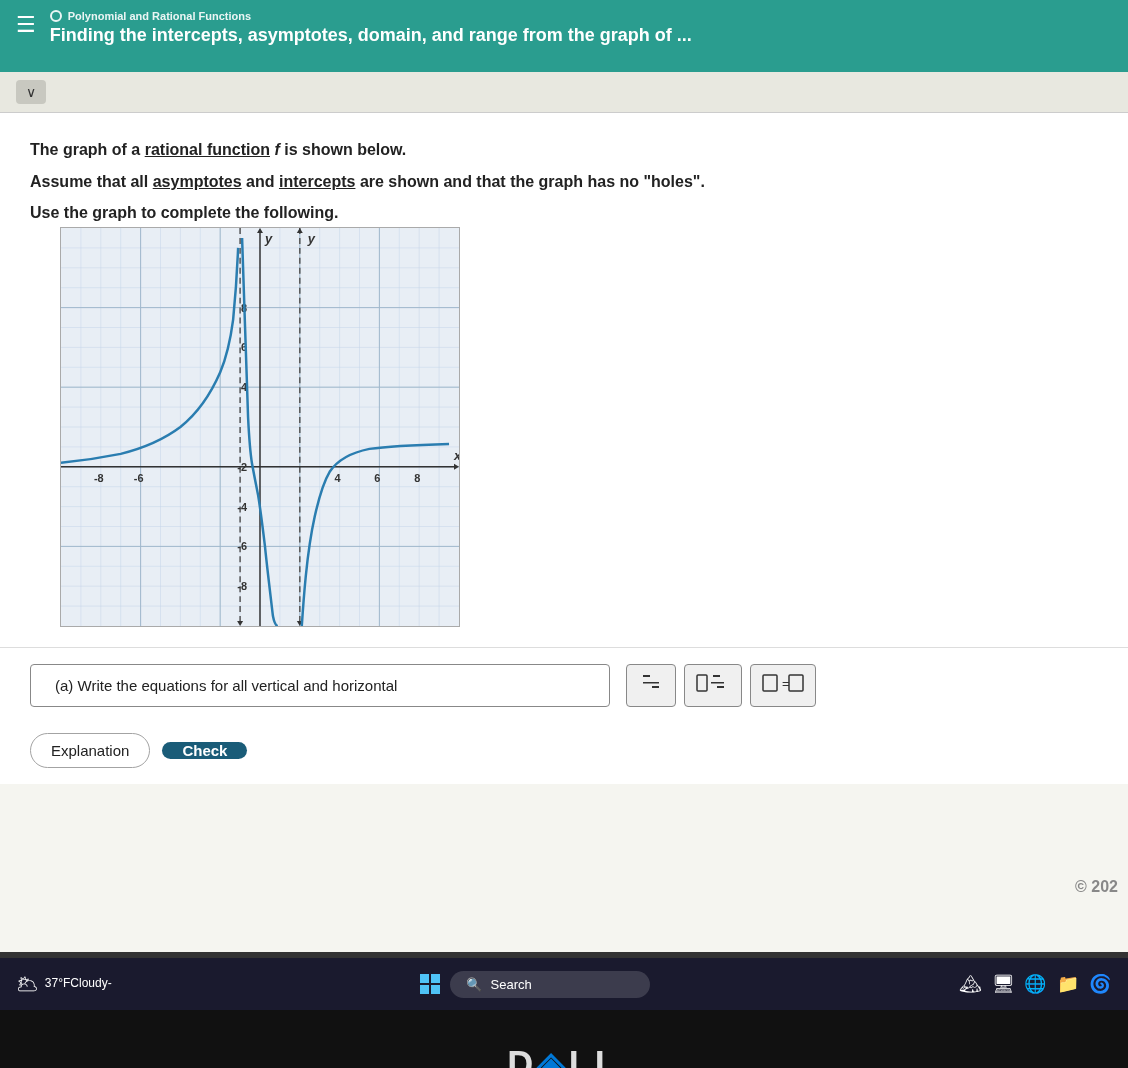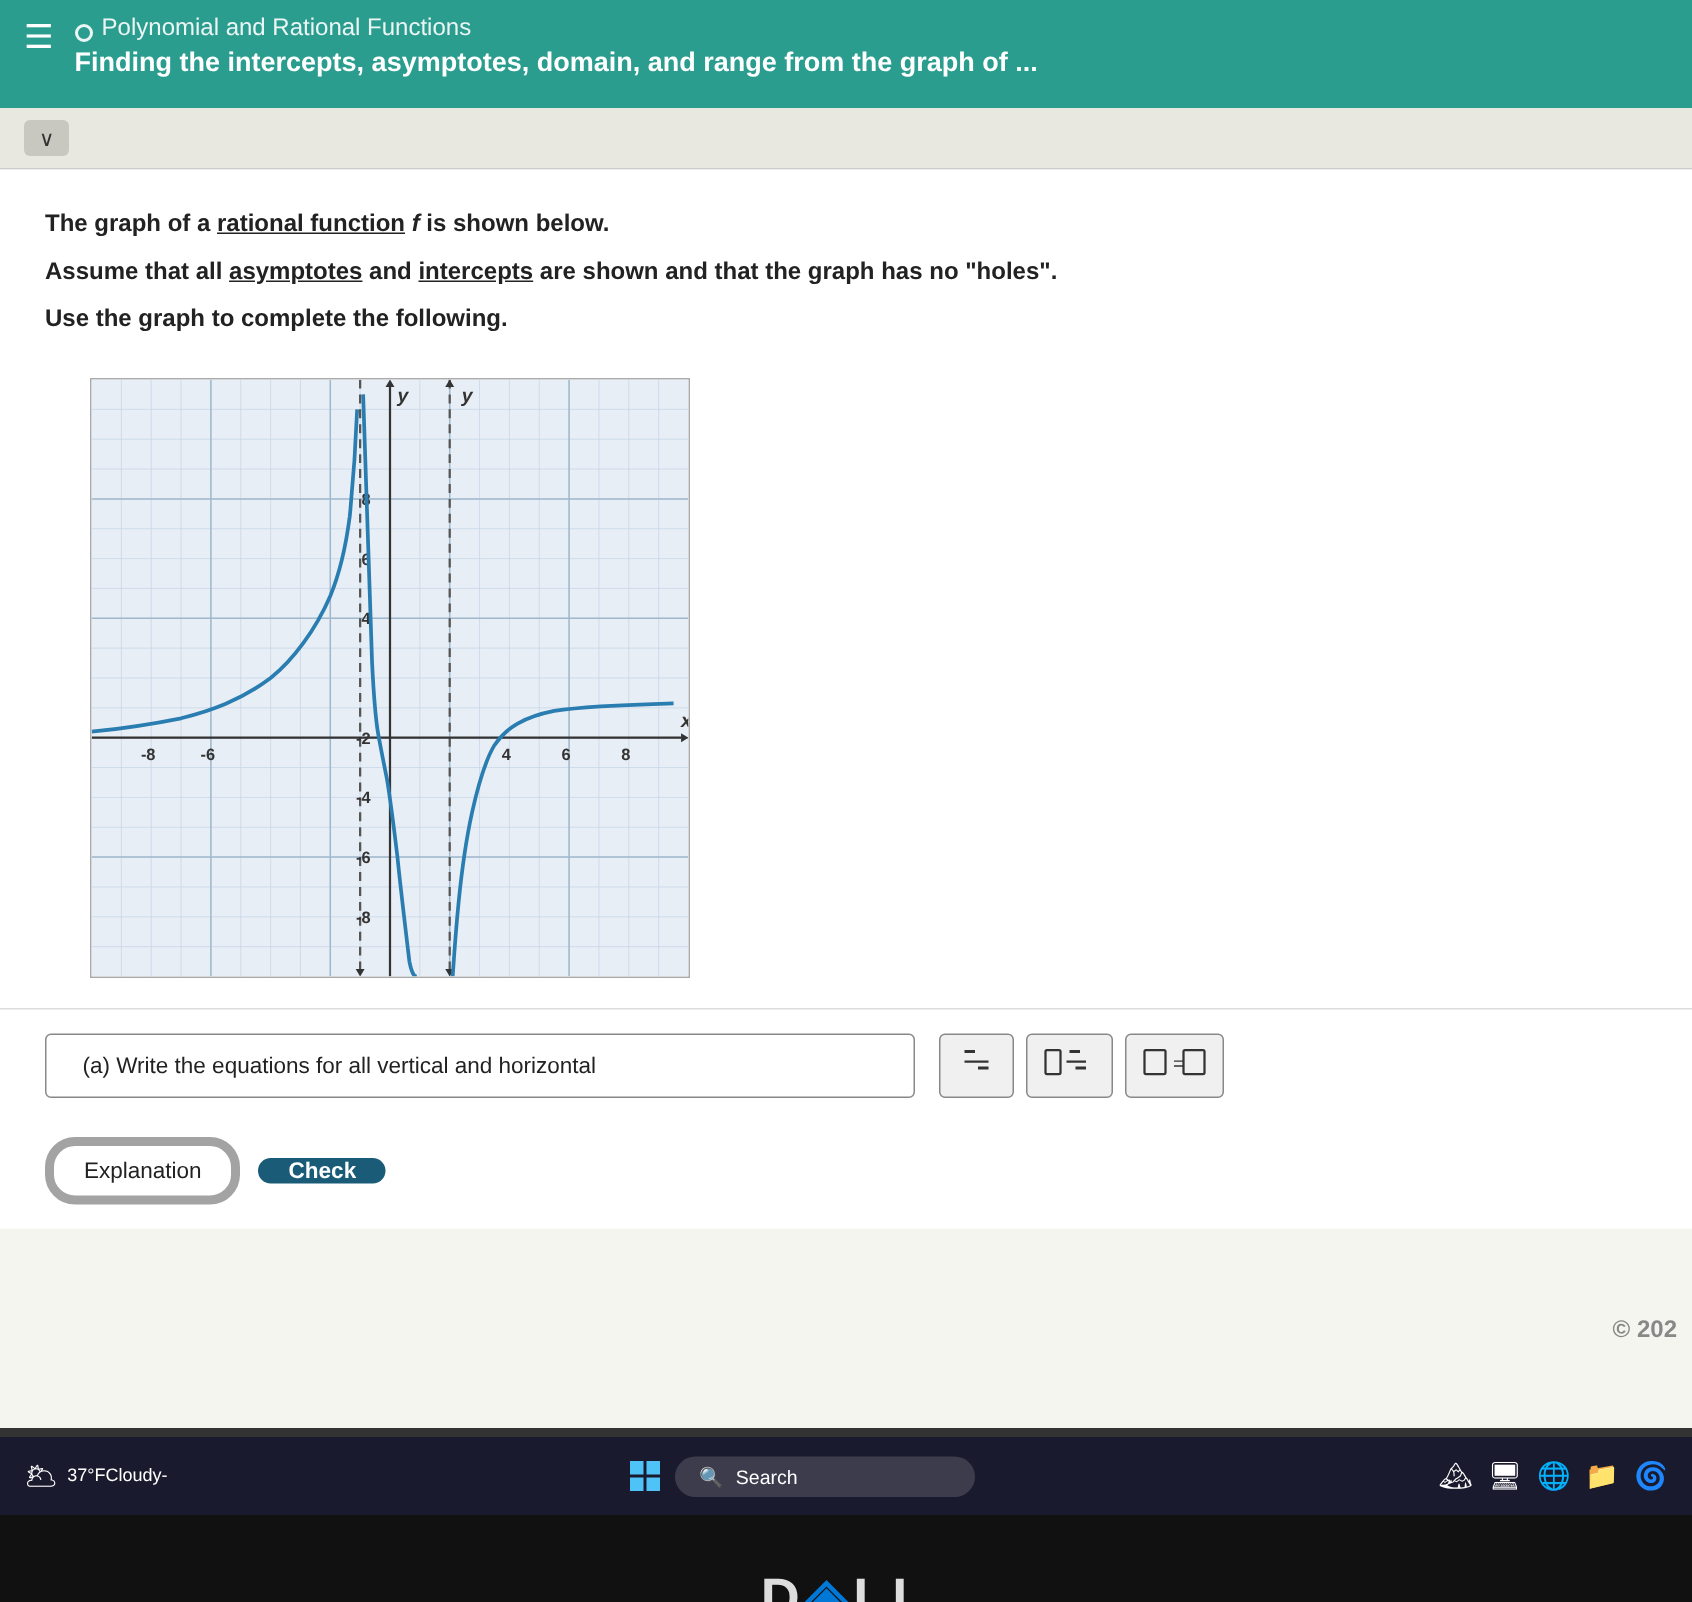--- a/index.html
+++ b/index.html
@@ -25,25 +25,25 @@
       color: white;
       font-size: 22px;
       margin-top: 2px;
       cursor: pointer;
       flex-shrink: 0;
     }
     .header-text {
       color: white;
     }
     .header-subtitle {
-      font-size: 16px;
-      font-weight: 400;
+      font-size: 11px;
+      font-weight: 700;
       opacity: 0.9;
       display: flex;
-      align-items: flex-end;
+      align-items: flex-start;
       gap: 6px;
     }
     .header-subtitle .circle-icon {
       width: 12px;
       height: 12px;
       border: 2px solid white;
       border-radius: 50%;
       display: inline-block;
       flex-shrink: 0;
     }
@@ -92,21 +92,21 @@
     .question-text .underline {
       text-decoration: underline;
     }
     .question-text .italic {
       font-style: italic;
     }
     .use-graph {
       font-size: 16px;
       color: #222;
       margin-top: 10px;
-      margin-bottom: 30px;
+      margin-bottom: 5px;
     }
 
     
     .graph-wrapper {
       display: flex;
       justify-content: flex-start;
       margin-left: 30px;
       margin-bottom: 0;
     }
     .graph-container {
@@ -162,21 +162,21 @@
 
     
     .bottom-buttons {
       background: white;
       padding: 10px 30px 16px 30px;
       display: flex;
       align-items: center;
       gap: 12px;
     }
     .explanation-btn {
-      border: 6px solid #a3a3a3;
+      border: 1px solid #a3a3a3;
       background: white;
       border-radius: 20px;
       padding: 8px 20px;
       font-size: 15px;
       cursor: pointer;
       color: #222;
     }
     .check-btn {
       border: none;
       background: #1a5c78;

